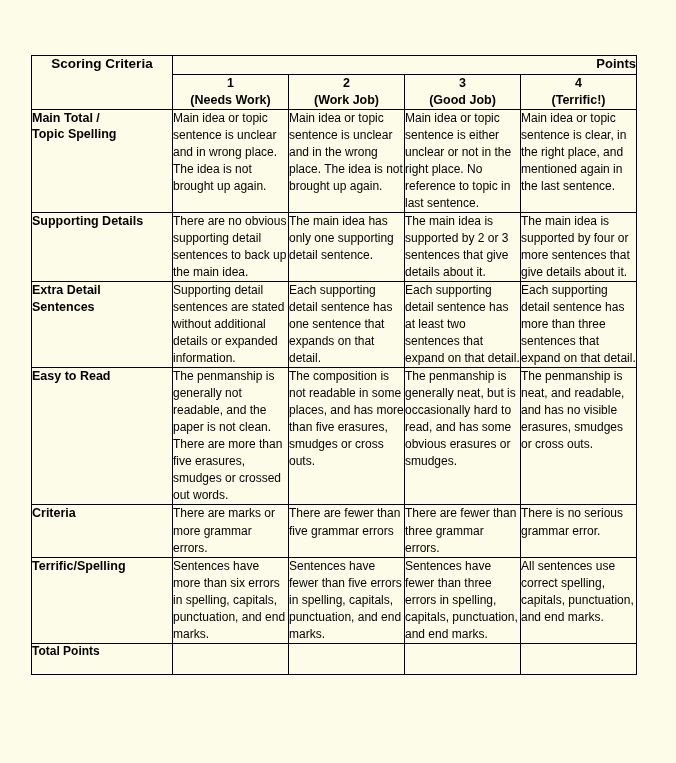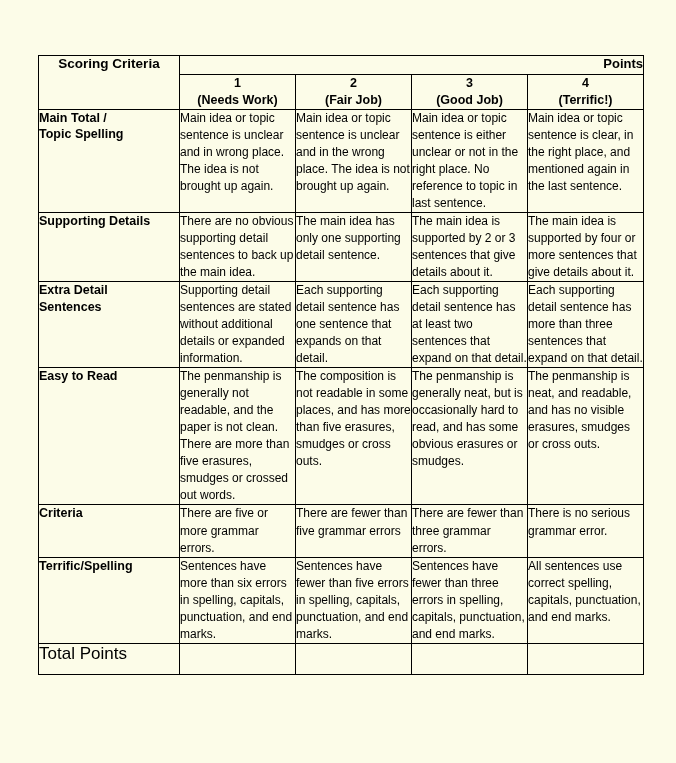--- a/index.html
+++ b/index.html
@@ -17,21 +17,21 @@
 
   .page {
     position: relative;
     width: 676px;
     height: 763px;
     box-sizing: border-box;
   }
 
   .rubric-table {
     position: absolute;
-    left: 38px;
+    left: 31px;
     top: 55px;
     width: 606px;
     border-collapse: collapse;
     table-layout: fixed;
     background: #5eead4;
   }
 
   .rubric-table td,
   .rubric-table th {
     border: 1px solid #000000;
@@ -95,22 +95,22 @@
   .desc-cell {
     font-size: 12px;
     color: #000000;
     padding: 6px 7px 7px 7px;
     line-height: 1.42;
     vertical-align: top;
     word-wrap: break-word;
   }
 
   .total-label {
-    font-weight: normal;
-    font-size: 17px;
+    font-weight: bold;
+    font-size: 12px;
     padding: 9px 0 9px 9px;
     vertical-align: middle;
   }
   .total-blank {
     height: 30px;
   }
 
   
   col.c-criteria { width: 141px; }
   col.c-level    { width: 116px; }
@@ -133,21 +133,21 @@
         <td class="criteria-header" rowspan="2">Scoring Criteria</td>
         <td class="points-header" colspan="4">Points</td>
       </tr>
       <tr>
         <td class="level-header">
           <span class="lvl-num">1</span>
           <span class="lvl-name">(Needs Work)</span>
         </td>
         <td class="level-header">
           <span class="lvl-num">2</span>
-          <span class="lvl-name">(Fair Job)</span>
+          <span class="lvl-name">(Work Job)</span>
         </td>
         <td class="level-header">
           <span class="lvl-num">3</span>
           <span class="lvl-name">(Good Job)</span>
         </td>
         <td class="level-header">
           <span class="lvl-num">4</span>
           <span class="lvl-name">(Terrific!)</span>
         </td>
       </tr>
@@ -196,21 +196,21 @@
         <td class="desc-cell">The composition is not readable in some places, and has more than five erasures, smudges or cross outs.</td>
         <td class="desc-cell">The penmanship is generally neat, but is occasionally hard to read, and has some obvious erasures or smudges.</td>
         <td class="desc-cell">The penmanship is neat, and readable, and has no visible erasures, smudges or cross outs.</td>
       </tr>
 
       <tr>
         <td class="criteria-cell">
           <span>Criteria</span>
           <span class="crit-line2"></span>
         </td>
-        <td class="desc-cell">There are five or more grammar errors.</td>
+        <td class="desc-cell">There are marks or more grammar errors.</td>
         <td class="desc-cell">There are fewer than five grammar errors</td>
         <td class="desc-cell">There are fewer than three grammar errors.</td>
         <td class="desc-cell">There is no serious grammar error.</td>
       </tr>
 
       <tr>
         <td class="criteria-cell">
           <span>Terrific/Spelling</span>
           <span class="crit-line2"></span>
         </td>

